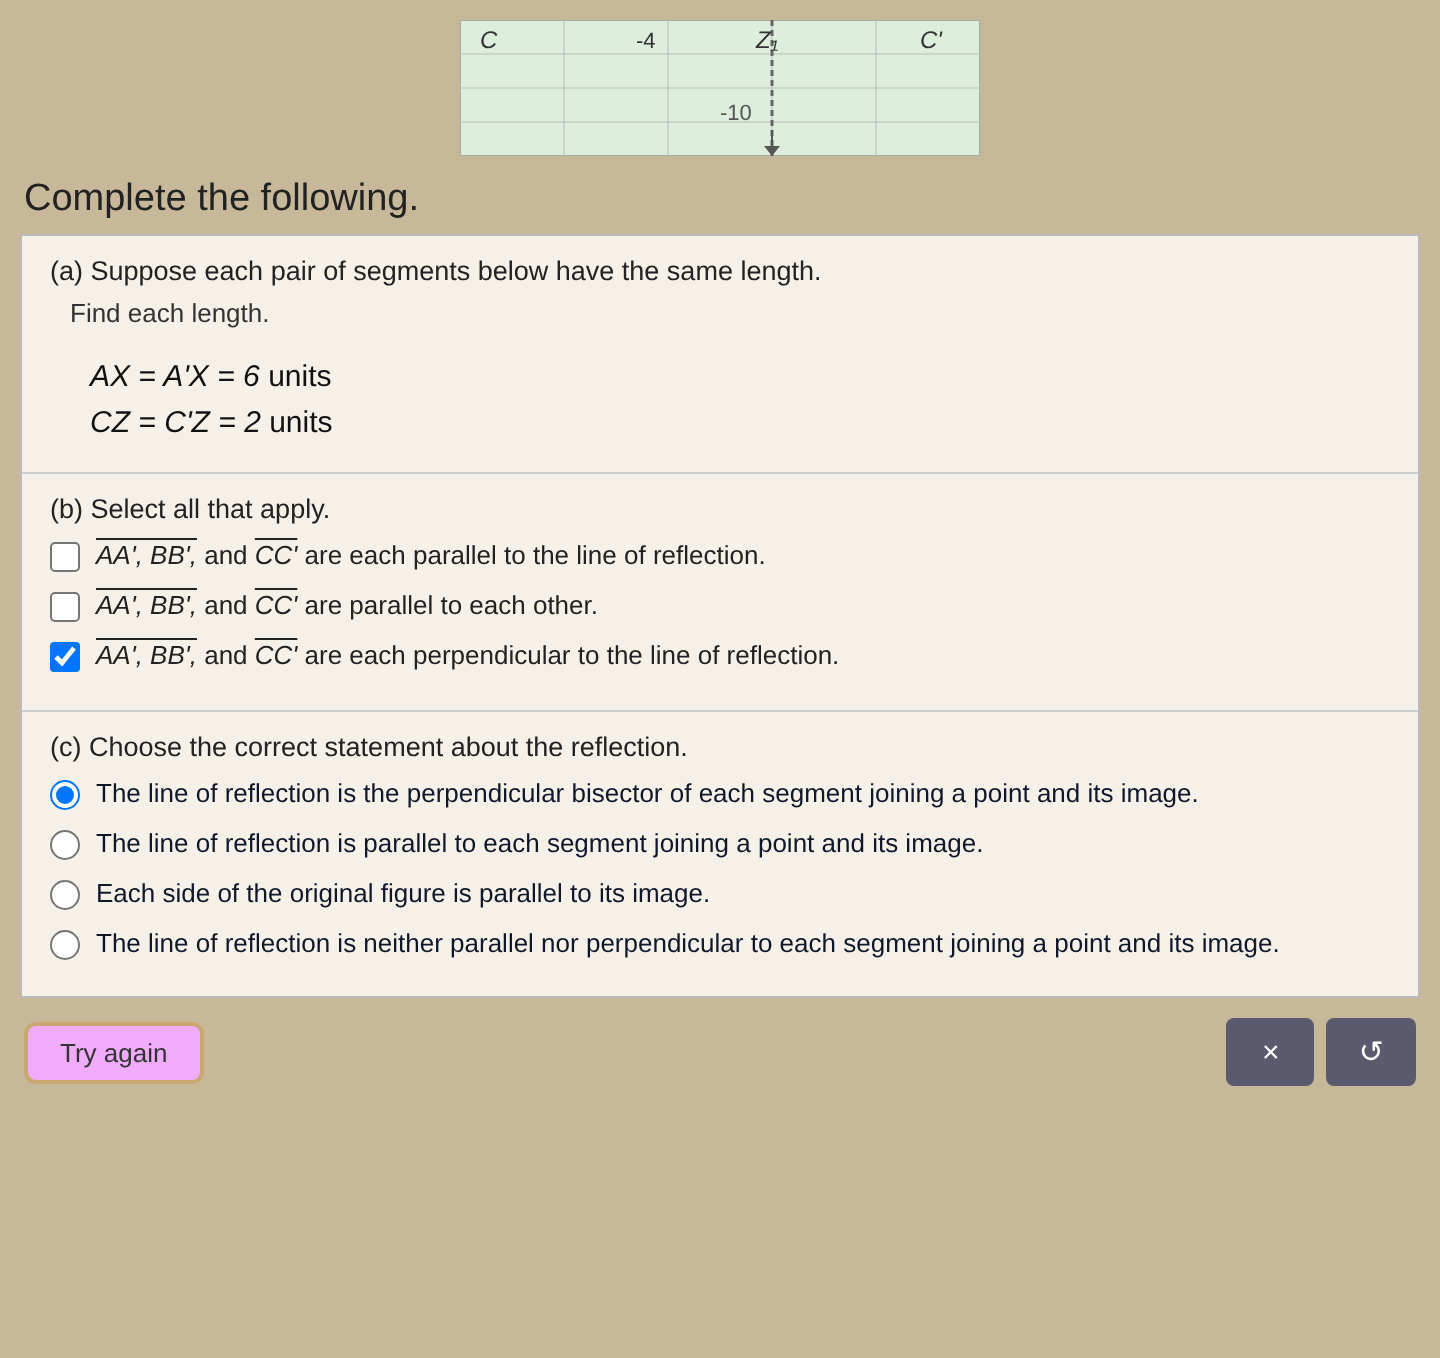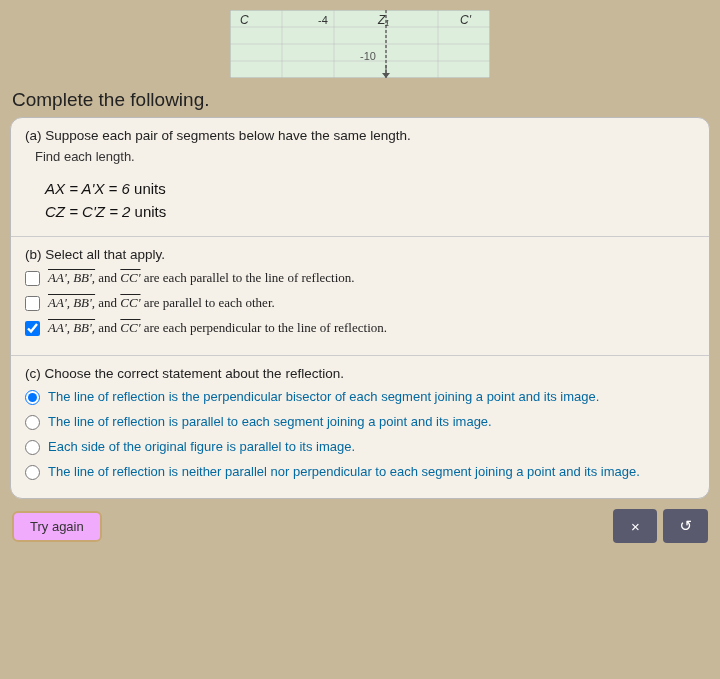--- a/index.html
+++ b/index.html
@@ -13,21 +13,21 @@
 
     .complete-label {
       font-size: 19px;
       color: #222;
       margin: 8px 2px 6px 2px;
     }
 
     .main-box {
       background: #f5f0e8;
       border: 1px solid #bbb;
-      border-radius: 12px;
+      border-radius: 0;
       padding: 0;
       margin-top: 4px;
     }
 
     .section {
       border-bottom: 1px solid #ccc;
       padding: 10px 14px;
     }
     .section:last-child {
       border-bottom: none;
@@ -67,21 +67,20 @@
     .checkbox-row input[type="checkbox"] {
       margin-top: 2px;
       flex-shrink: 0;
       width: 15px;
       height: 15px;
     }
     .checkbox-label {
       font-size: 13px;
       line-height: 1.4;
       color: #222;
-      font-family: Liberation Serif, serif;
     }
 
     
     .overline {
       text-decoration: overline;
       font-style: italic;
     }
 
     
     .radio-row {
@@ -92,21 +91,21 @@
     }
     .radio-row input[type="radio"] {
       margin-top: 2px;
       flex-shrink: 0;
       width: 15px;
       height: 15px;
     }
     .radio-label {
       font-size: 13px;
       line-height: 1.4;
-      color: #0369a1;
+      color: #0f172a;
     }
 
     
     .bottom-bar {
       display: flex;
       align-items: center;
       justify-content: space-between;
       margin-top: 10px;
       padding: 0 2px;
     }

